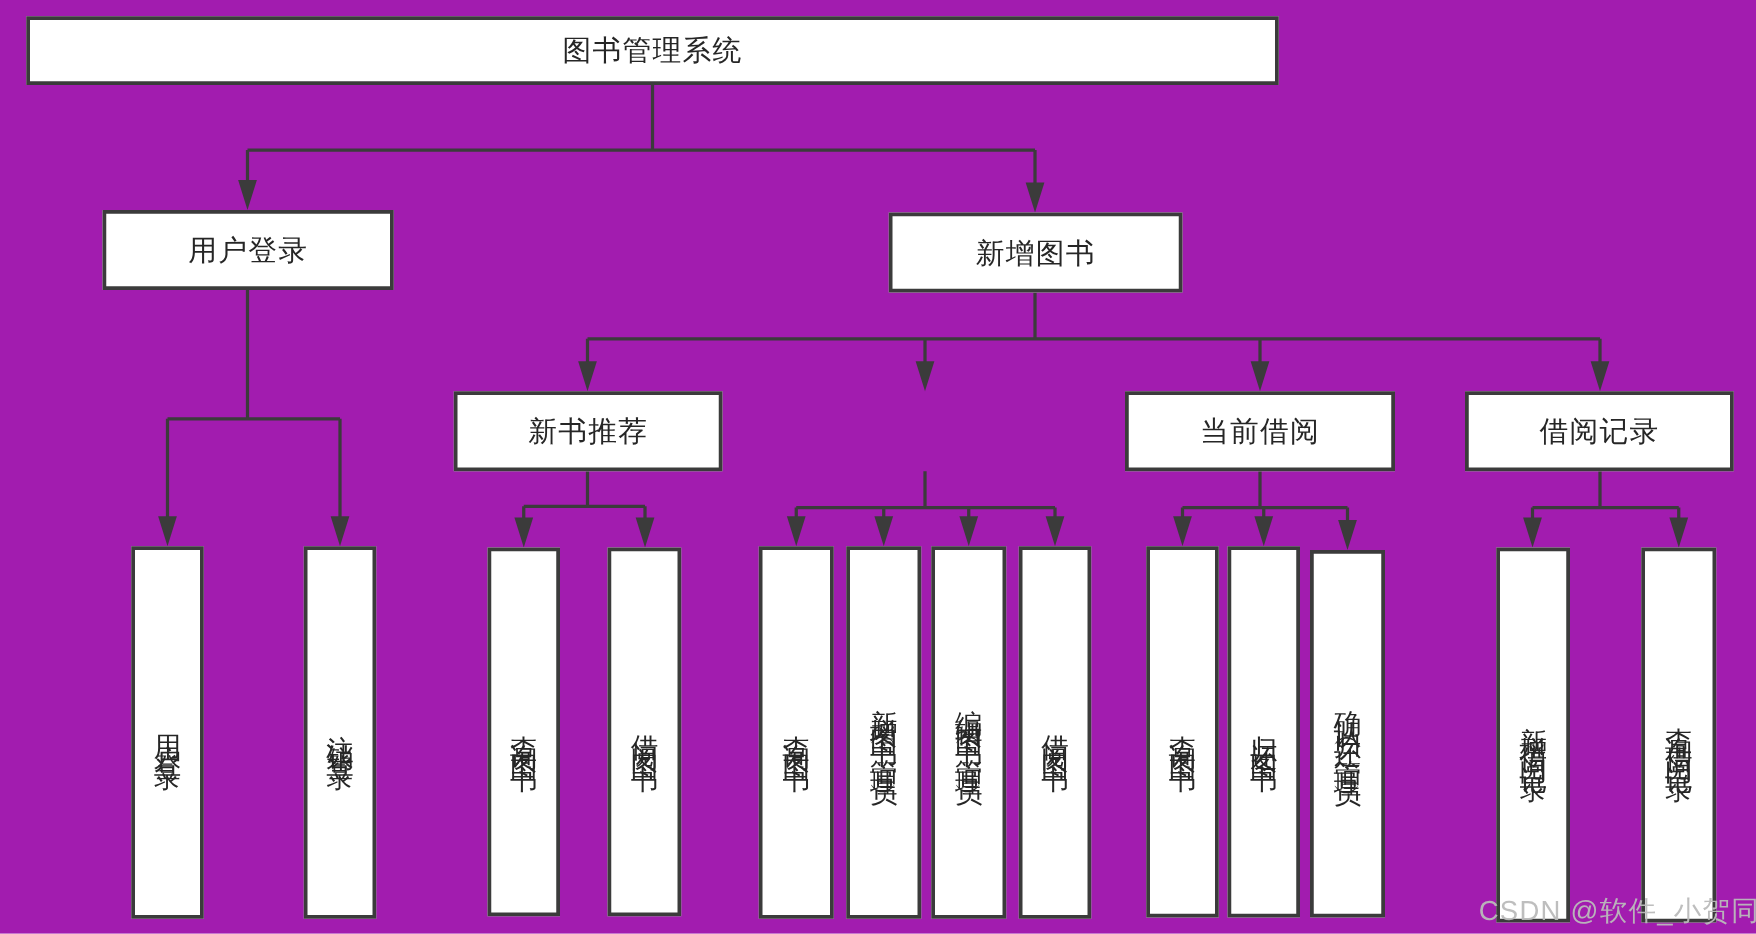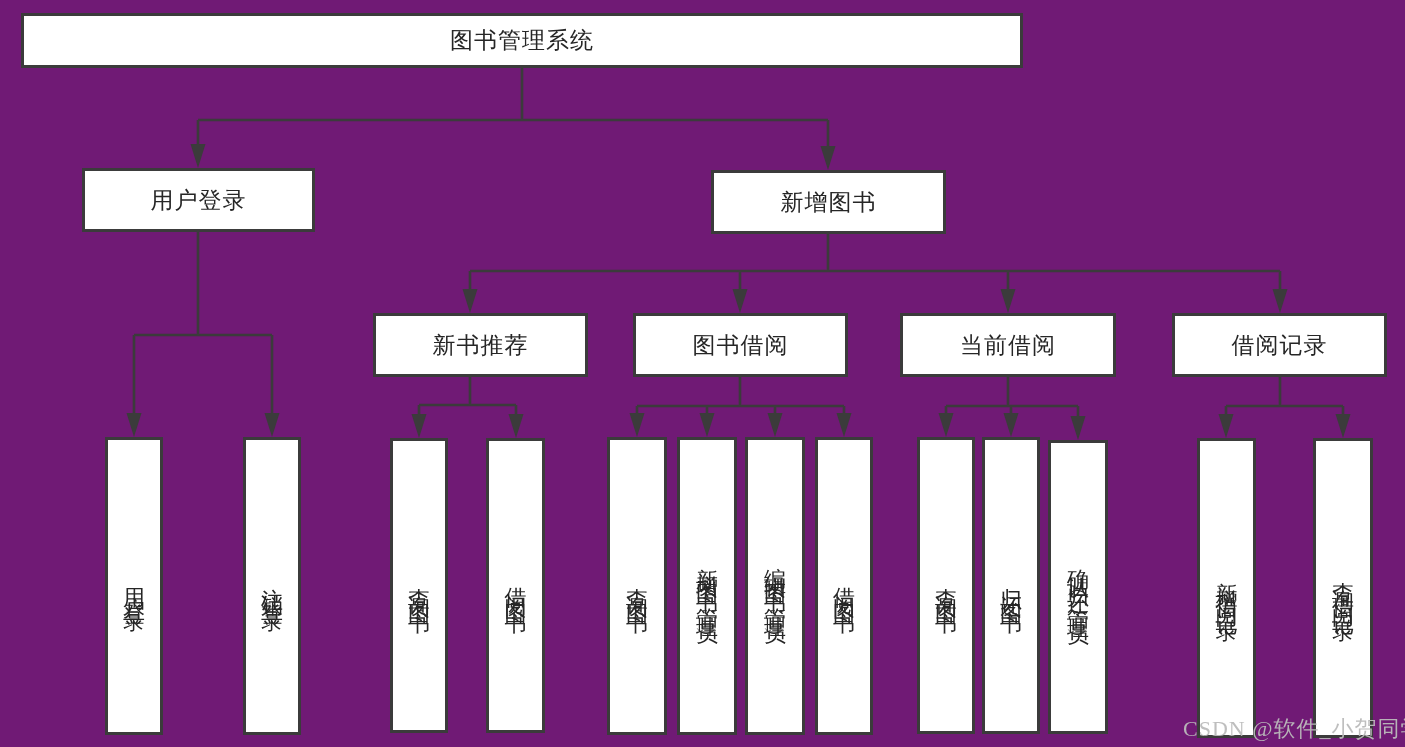--- a/index.html
+++ b/index.html
@@ -4,22 +4,22 @@
 <style>
   html, body {
     margin: 0;
     padding: 0;
     background: #ffffff;
   }
   .canvas {
     position: relative;
     width: 1405px;
     height: 747px;
-    background: #701a75;
-    font-family: Liberation Serif, serif;
+    background: #a21caf;
+    font-family: Liberation Sans, sans-serif;
     overflow: hidden;
   }
   svg.connectors {
     position: absolute;
     left: 0;
     top: 0;
     width: 1405px;
     height: 747px;
     z-index: 1;
   }
@@ -94,22 +94,21 @@
       <polygon points="1218.5,414 1233.5,414 1226,438"></polygon>
       <polygon points="1335.5,414 1350.5,414 1343,438"></polygon>
     </g>
   </svg>
 
   <div class="node h-node" style="left:21px; top:13px; width:1002px; height:55px;">图书管理系统</div>
 
   <div class="node h-node" style="left:82px; top:168px; width:233px; height:64px;">用户登录</div>
   <div class="node h-node" style="left:711px; top:170px; width:235px; height:64px;">新增图书</div>
 
-  <div class="node h-node" style="left:373px; top:313px; width:215px; height:64px;">新书推荐</div>
-  <div class="node h-node" style="left:633px; top:313px; width:215px; height:64px;">图书借阅</div>
+  <div class="node h-node" style="left:363px; top:313px; width:215px; height:64px;">新书推荐</div>
   <div class="node h-node" style="left:900px; top:313px; width:216px; height:64px;">当前借阅</div>
   <div class="node h-node" style="left:1172px; top:313px; width:215px; height:64px;">借阅记录</div>
 
   <div class="node v-node" style="left:105px; top:437px; width:58px; height:298px;">用户登录</div>
   <div class="node v-node" style="left:243px; top:437px; width:58px; height:298px;">注销登录</div>
 
   <div class="node v-node" style="left:390px; top:438px; width:58px; height:295px;">查询图书</div>
   <div class="node v-node" style="left:486px; top:438px; width:59px; height:295px;">借阅图书</div>
 
   <div class="node v-node" style="left:607px; top:437px; width:60px; height:298px;">查询图书</div>

